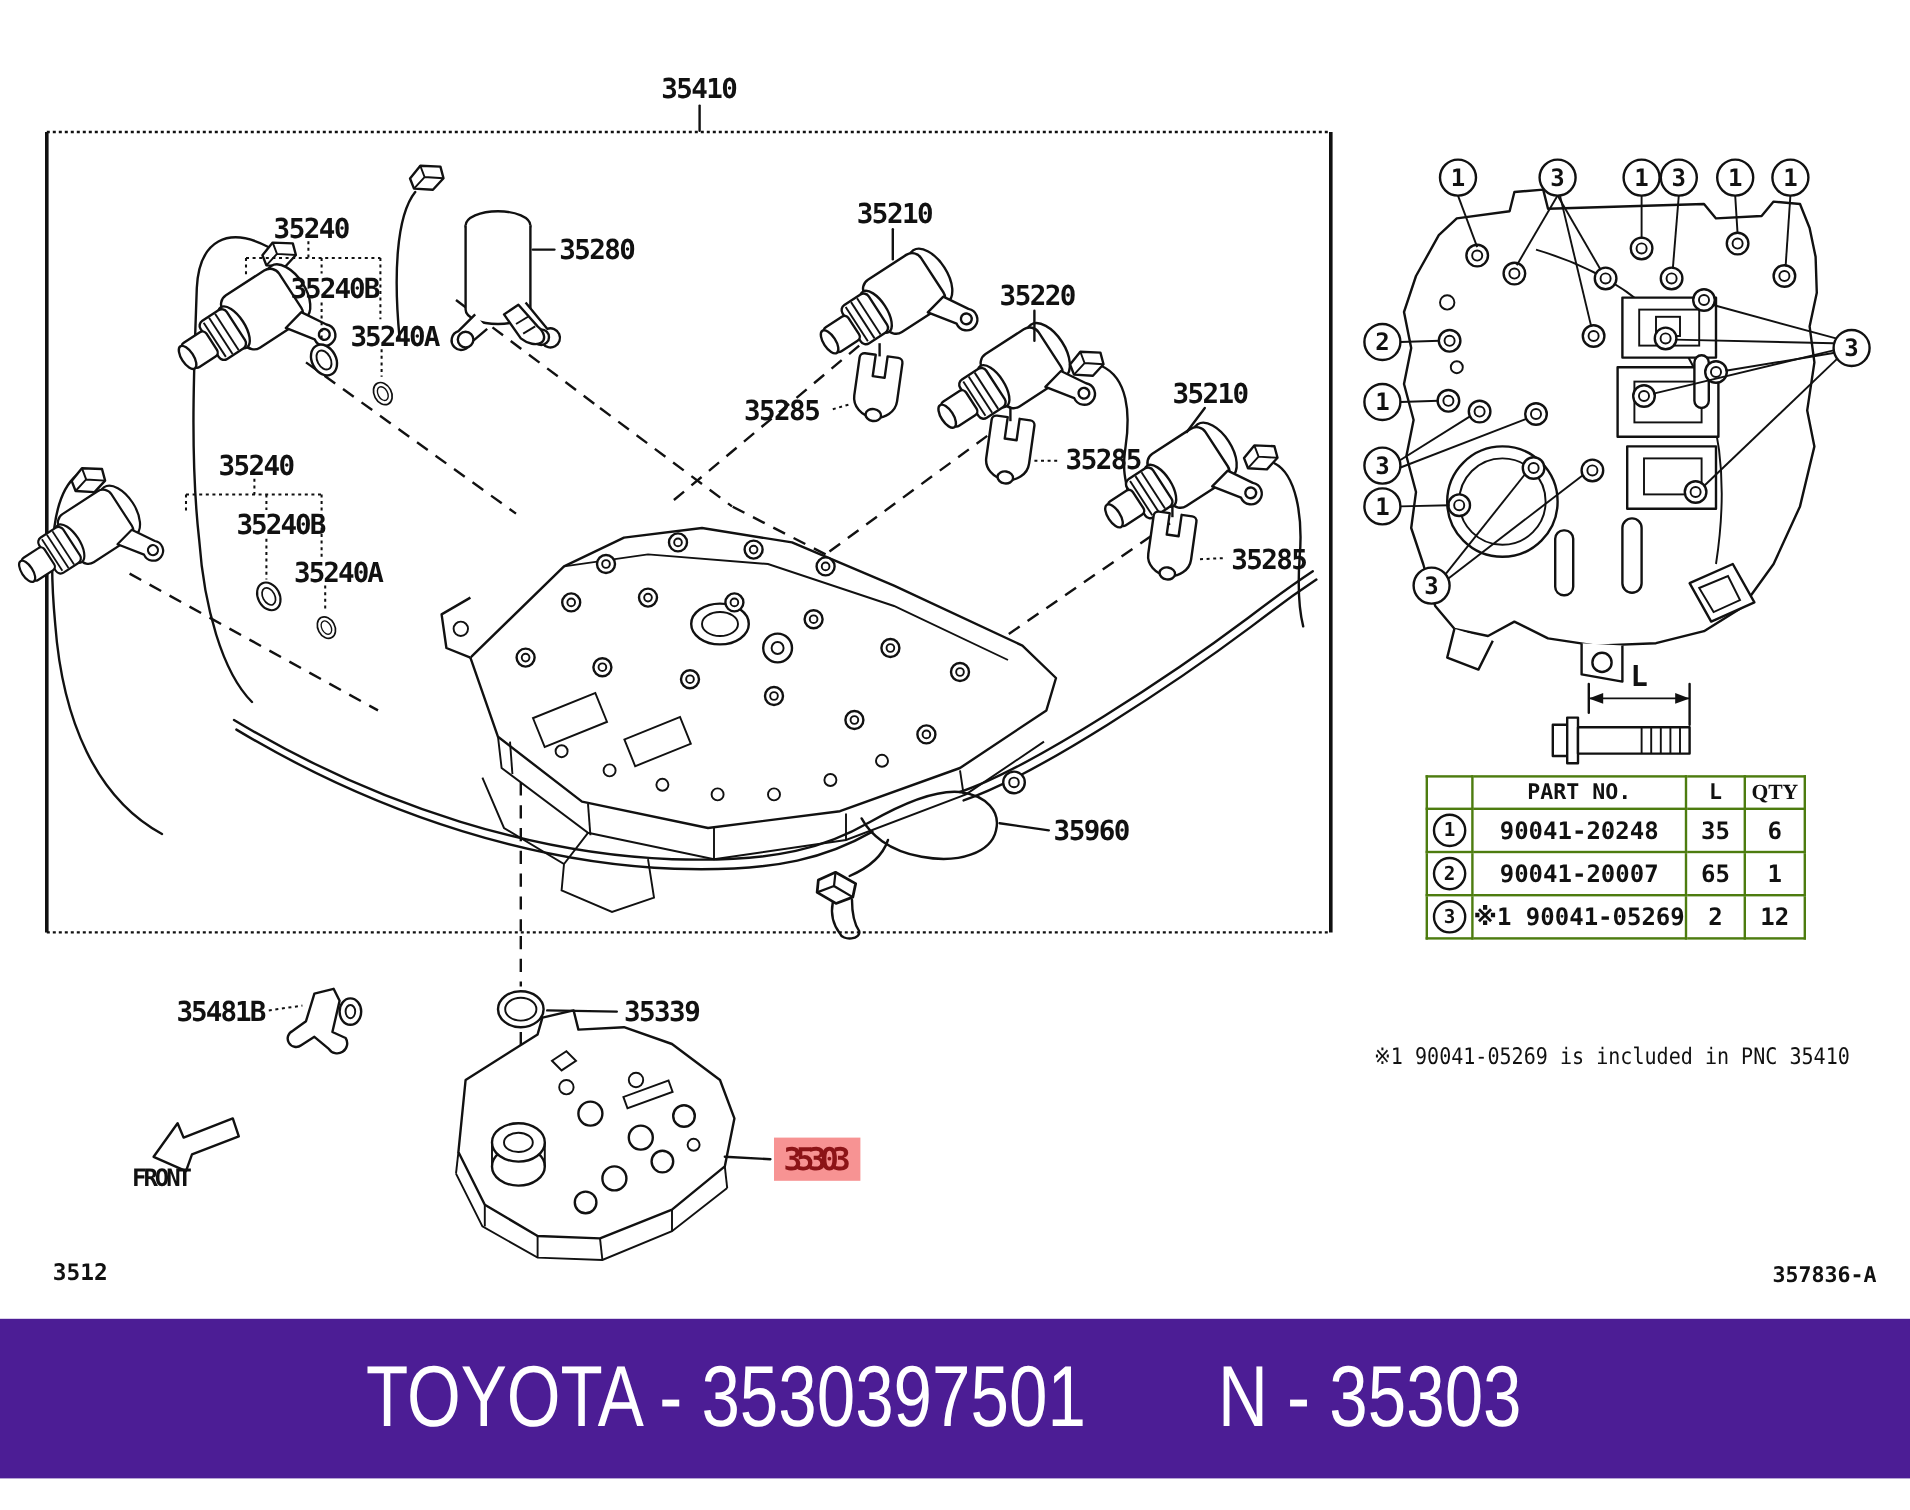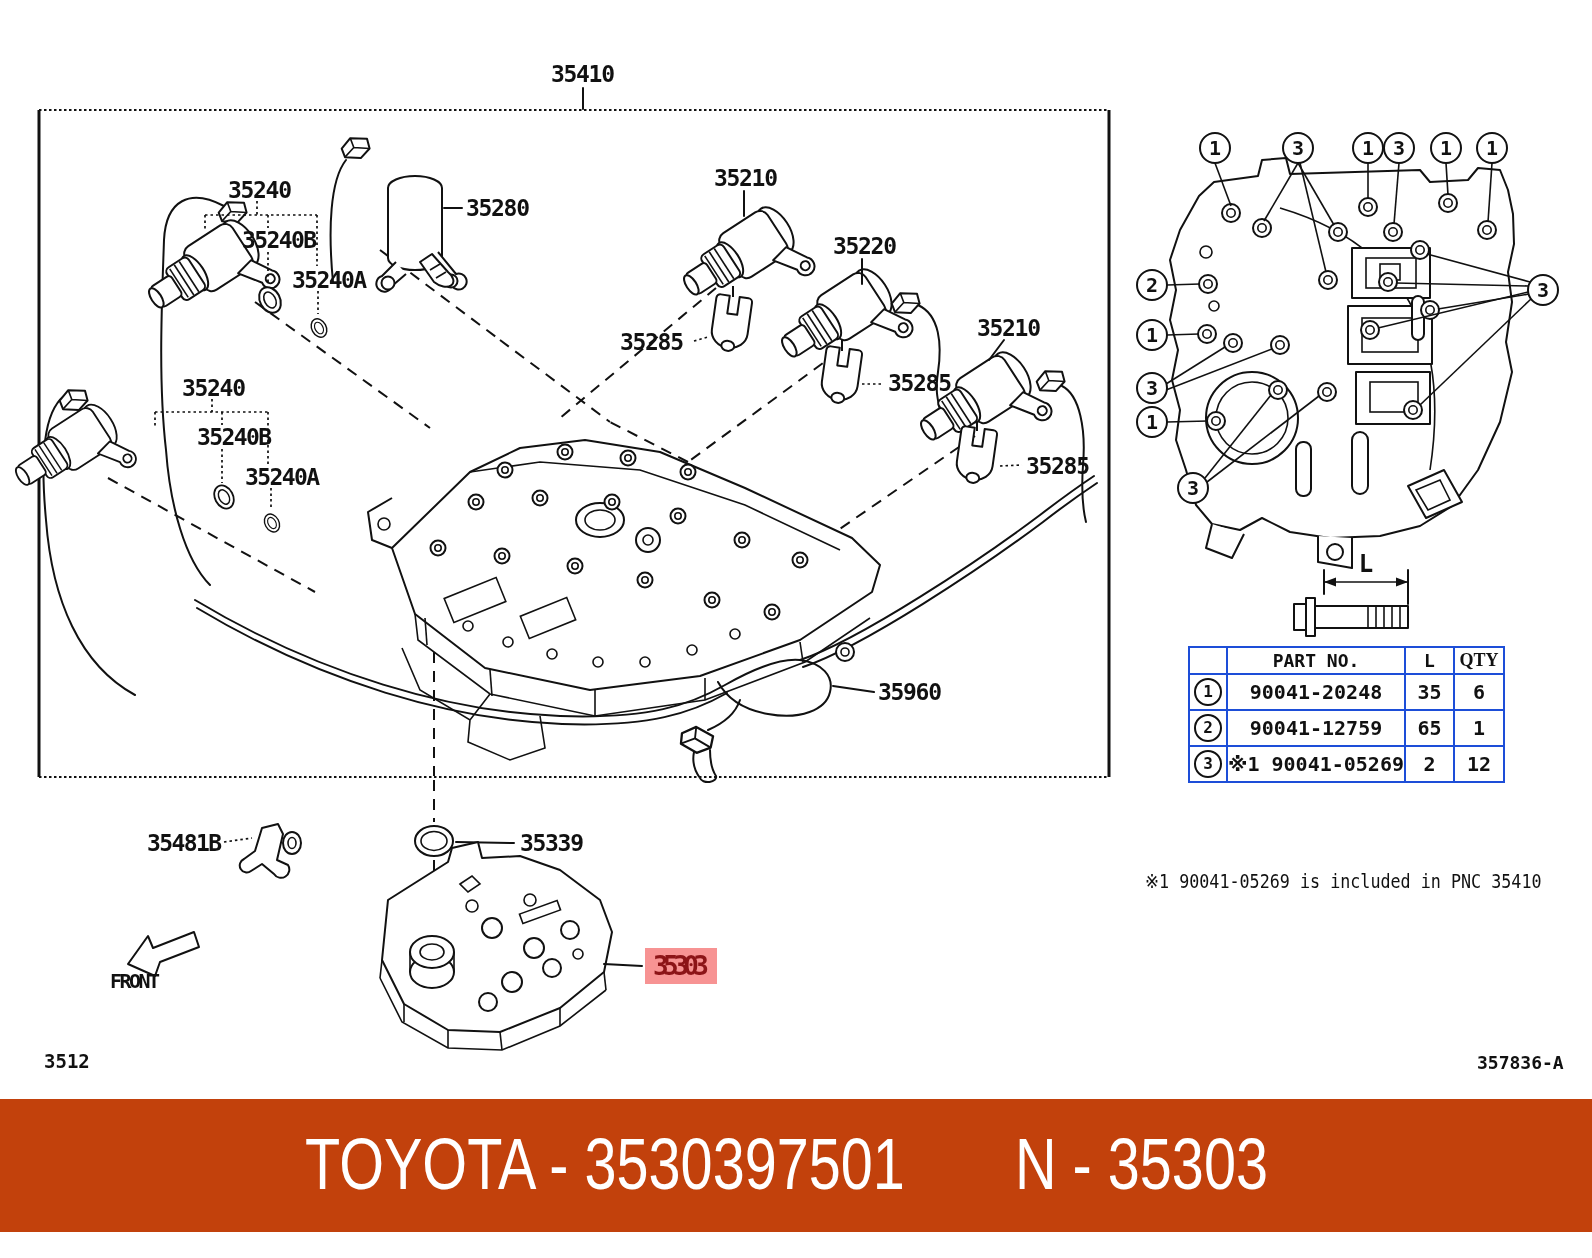--- a/index.html
+++ b/index.html
@@ -11,36 +11,36 @@
   svg .dash{stroke:#111;fill:none;stroke-width:2;stroke-dasharray:11 8;}
   svg .dot{stroke:#111;fill:none;stroke-width:1.7;stroke-dasharray:2.5 3;}
   svg .dotb{stroke:#111;fill:none;stroke-width:2;stroke-dasharray:2.5 2.5;}
   svg .wh{fill:#fff;stroke:#111;stroke-width:2;stroke-linejoin:round;}
   svg .lbl{font:bold 23px "DejaVu Sans Mono",monospace;fill:#111;}
   svg .lbl-sm{font:bold 20px "DejaVu Sans Mono",monospace;fill:#111;}
   svg .callout-num{font:bold 20px "DejaVu Sans Mono",monospace;fill:#111;text-anchor:middle;}
   svg .dimlbl{font:bold 24px "DejaVu Sans Mono",monospace;fill:#111;text-anchor:middle;}
   
   #ptable{position:absolute;left:1188px;top:646px;border-collapse:collapse;table-layout:fixed;}
-  #ptable td,#ptable th{border:2px solid #1d4ed8;padding:0;text-align:center;vertical-align:middle;
+  #ptable td,#ptable th{border:2px solid #4d7c0f;padding:0;text-align:center;vertical-align:middle;
         font-family:"DejaVu Sans Mono","DejaVu Sans",monospace;color:#111;}
   #ptable th{font-size:18px;font-weight:bold;height:25px;}
   #ptable td{font-size:20px;font-weight:bold;height:34px;}
   #ptable .c-no{width:36px;}
   #ptable .c-part{width:176px;}
   #ptable .c-len{width:47px;}
   #ptable .c-qty{width:48px;font-family:Liberation Serif, serif;}
   #ptable td.partcell{text-align:center;margin-left:12px;}
   .circ{display:inline-block;width:24px;height:24px;border:2px solid #111;border-radius:50%;
         font:bold 16px "DejaVu Sans Mono",monospace;line-height:24px;text-align:center;color:#111;}
   #note{position:absolute;left:1145px;top:870px;color:#111;white-space:nowrap;
         font:19px "DejaVu Sans Mono","DejaVu Sans",monospace;transform:scaleX(0.88);transform-origin:left top;}
   #code-left{position:absolute;left:44px;top:1050px;color:#111;font:bold 19px "DejaVu Sans Mono",monospace;}
   #code-right{position:absolute;left:1477px;top:1052px;color:#111;font:bold 18px "DejaVu Sans Mono",monospace;text-align:center;}
-  #banner{position:absolute;left:0;top:1099px;width:1592px;height:133px;background:#c2410c;}
+  #banner{position:absolute;left:0;top:1099px;width:1592px;height:133px;background:#4c1d95;}
   #banner span{position:absolute;top:50%;color:#fff;white-space:nowrap;
         font:400 72px "Liberation Sans",sans-serif;transform:translateY(-52%) scaleX(0.8);transform-origin:left center;}
   #banner .b-left{left:305px;}
   #banner .b-right{left:1015px;}
 </style>
 </head>
 <body>
 
 <div id="stage">
 
@@ -445,21 +445,21 @@
     <th class="c-qty">QTY</th>
   </tr>
   <tr>
     <td><span class="circ">1</span></td>
     <td class="partcell">90041-20248</td>
     <td>35</td>
     <td>6</td>
   </tr>
   <tr>
     <td><span class="circ">2</span></td>
-    <td class="partcell">90041-12759</td>
+    <td class="partcell">90041-20007</td>
     <td>65</td>
     <td>1</td>
   </tr>
   <tr>
     <td><span class="circ">3</span></td>
     <td class="partcell">※1 90041-05269</td>
     <td>2</td>
     <td>12</td>
   </tr>
 </tbody>

